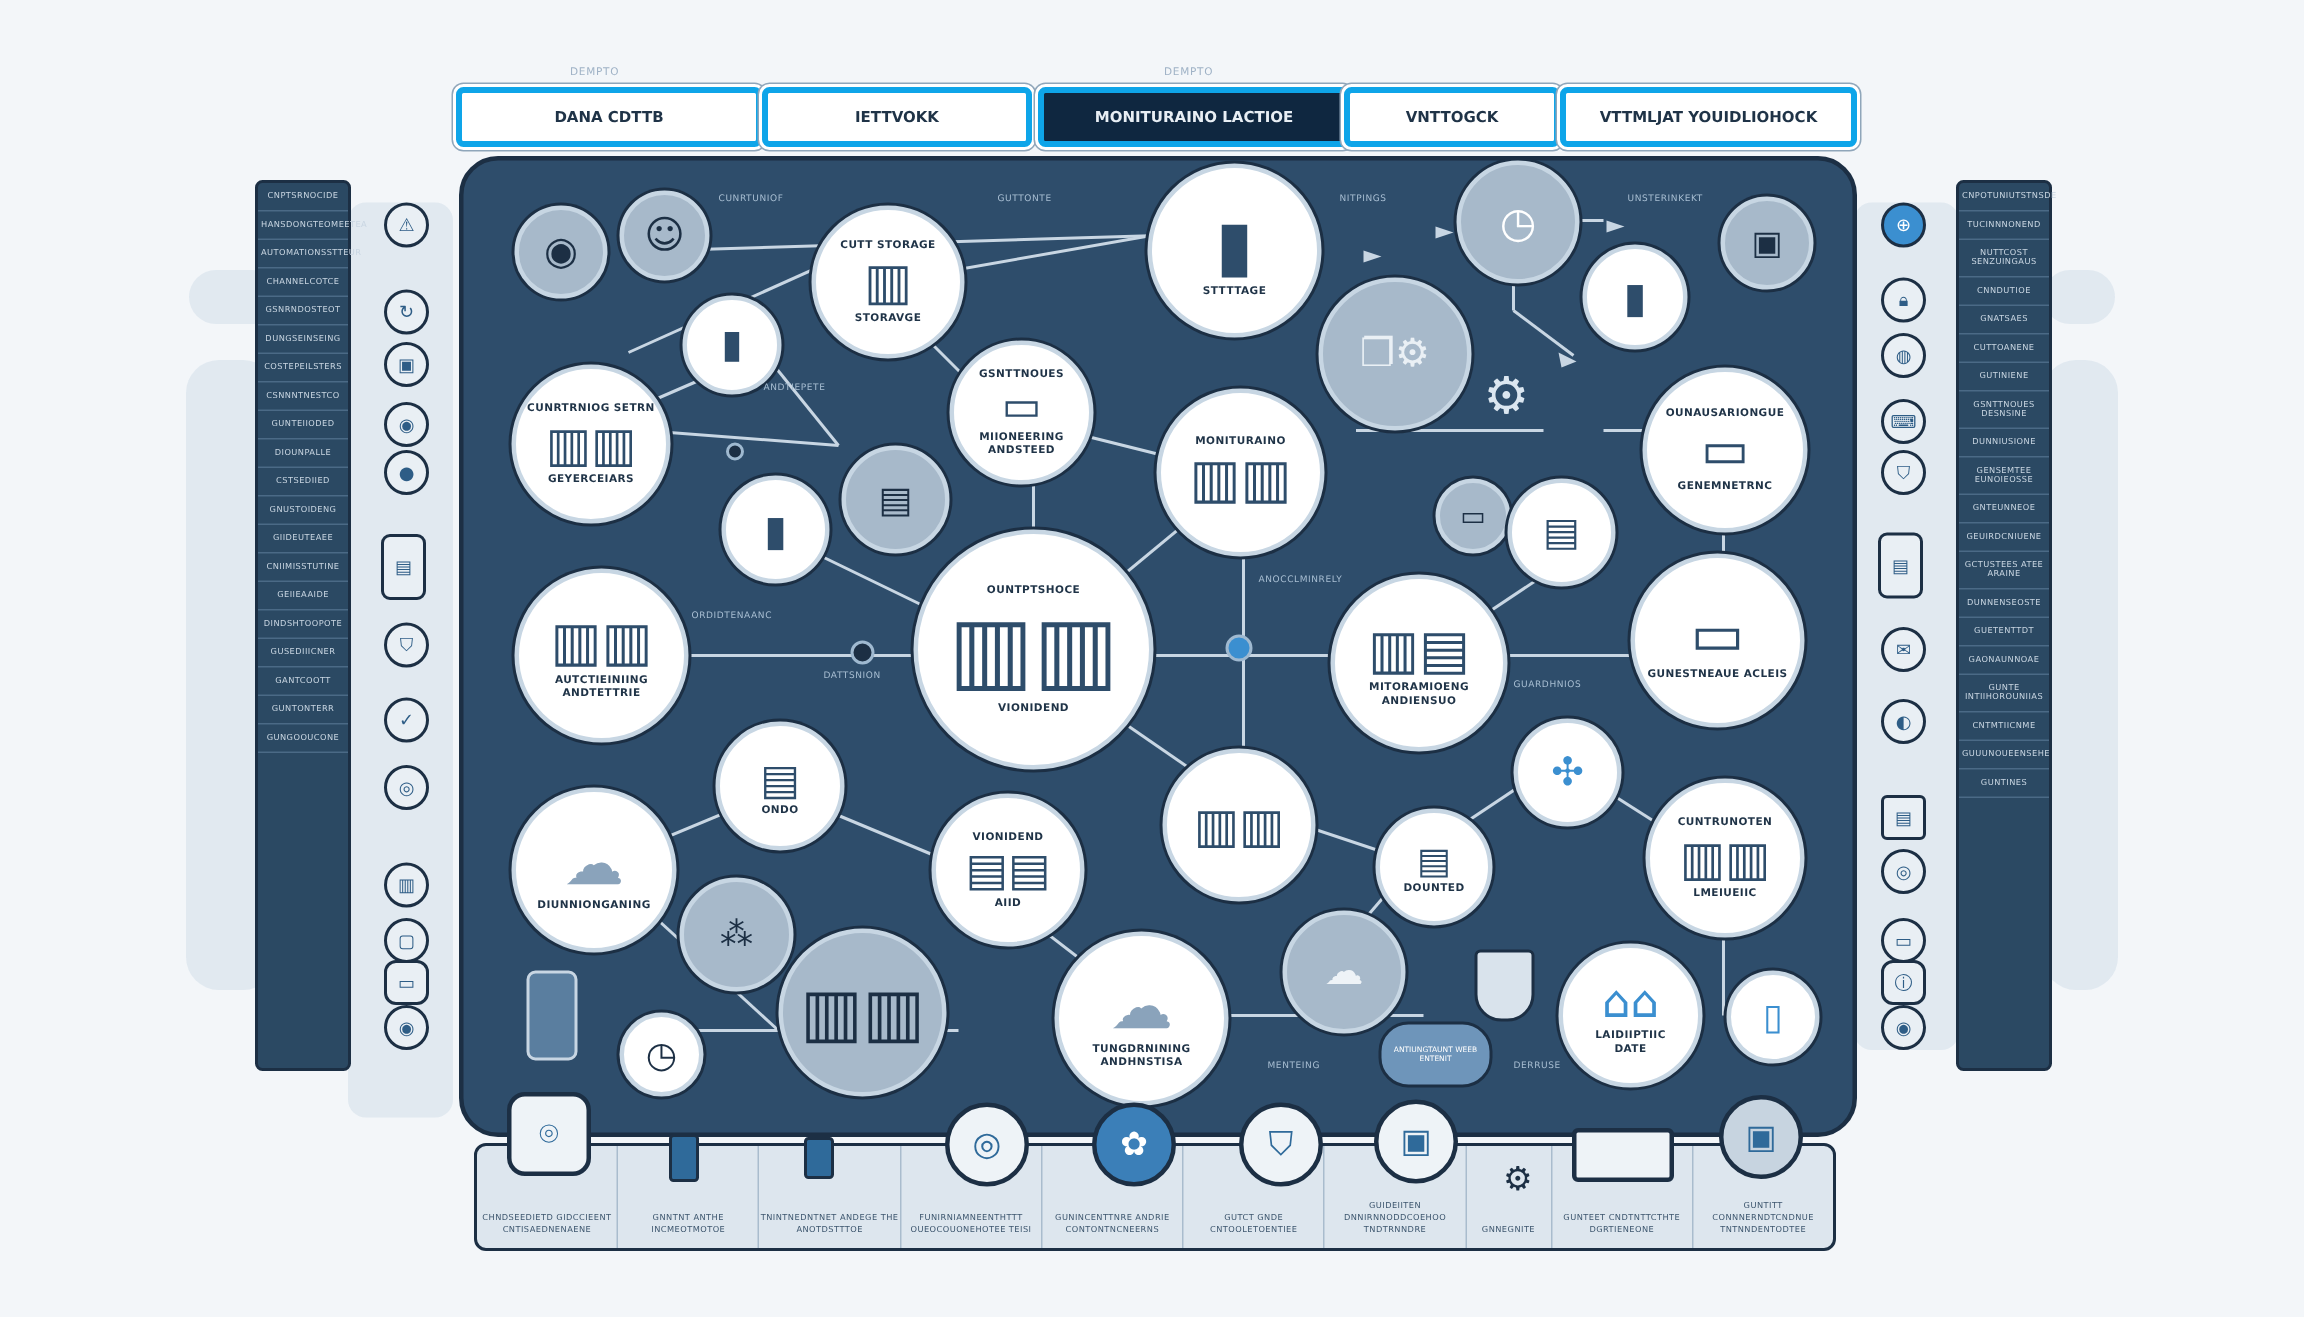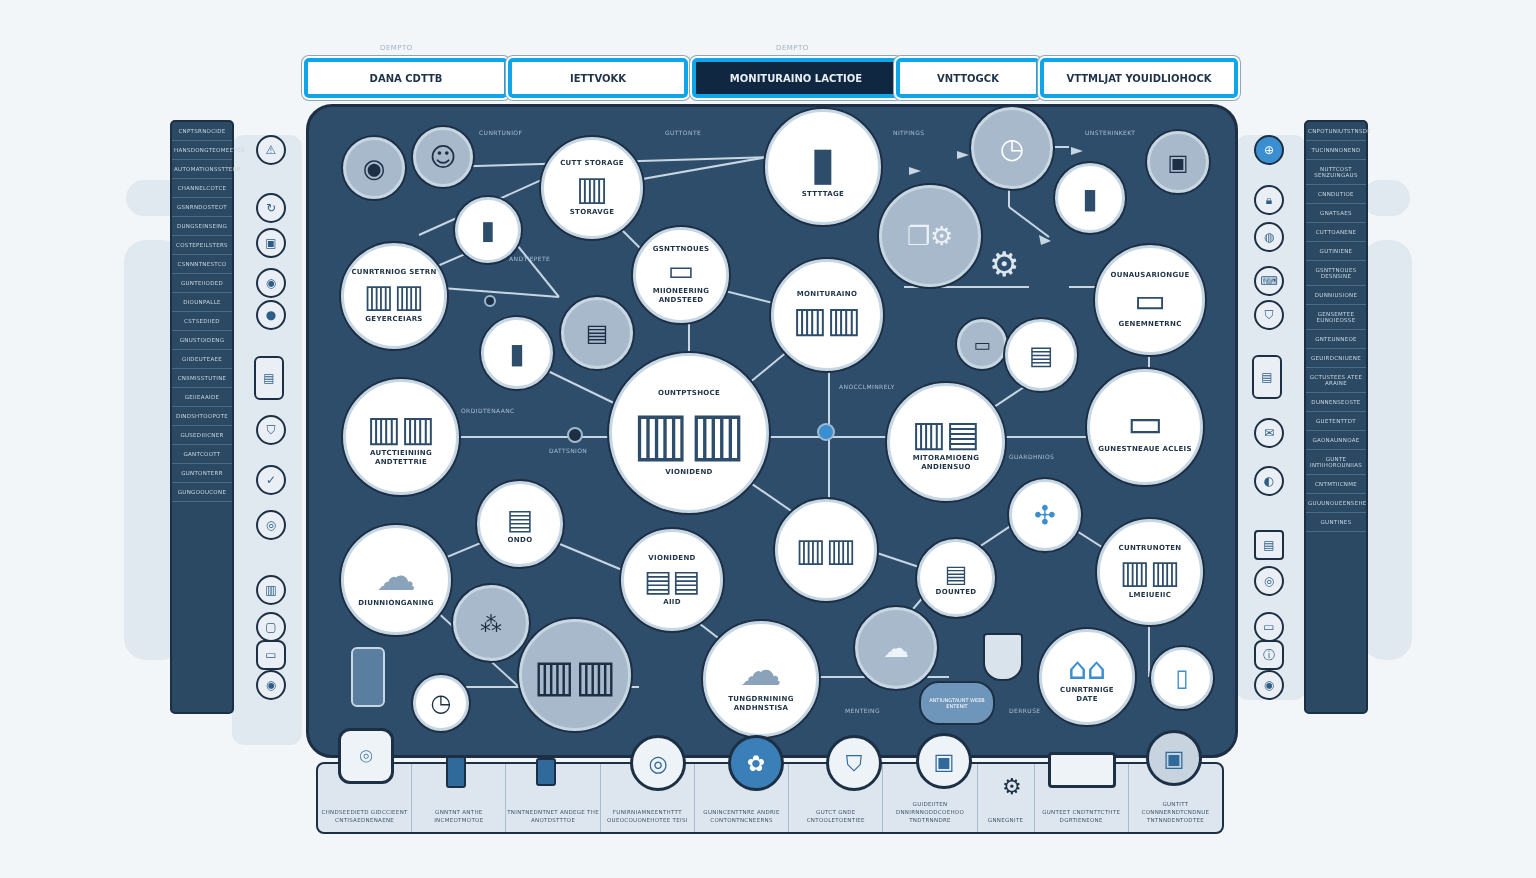--- a/index.html
+++ b/index.html
@@ -278,21 +278,21 @@
   </div>
   <div class="node" style="left:394px;top:514px;width:110px;height:110px;">
     <span style="font-size:42px;color:#8aa3bb;">☁</span>
     <span class="lbl">TUNGDRNINING ANDHNSTISA</span>
   </div>
   <div class="node grey" style="left:546px;top:500px;width:76px;height:76px;">
     <span style="font-size:26px;color:#eef3f7;">☁</span>
   </div>
   <div class="node" style="left:730px;top:522px;width:90px;height:90px;">
     <span style="font-size:30px;color:#3b8fd0;">⌂⌂</span>
-    <span class="lbl">CUNRTRNIGE</span>
+    <span class="lbl">LAIDIIPTIIC</span>
     <span class="lbl">DATE</span>
   </div>
   <div class="node" style="left:842px;top:540px;width:56px;height:56px;">
     <span style="font-size:24px;color:#3b8fd0;">▯</span>
   </div>
   <div class="node" style="left:104px;top:568px;width:50px;height:50px;">
     <span style="font-size:24px;color:#1c2f44;">◷</span>
   </div>
 
   <div style="position:absolute;left:42px;top:540px;width:30px;height:56px;border:2px solid #c8d6e3;border-radius:6px;background:#5a7e9f;"></div>

